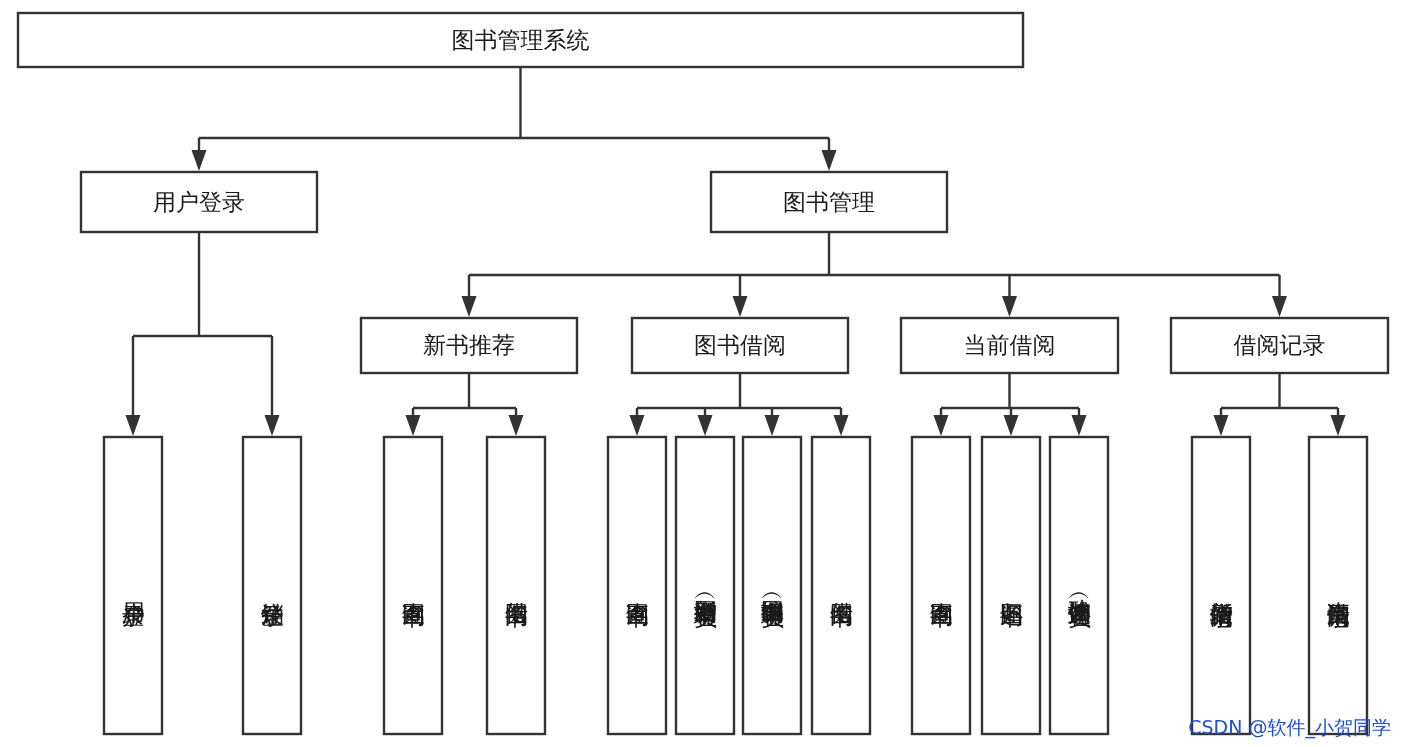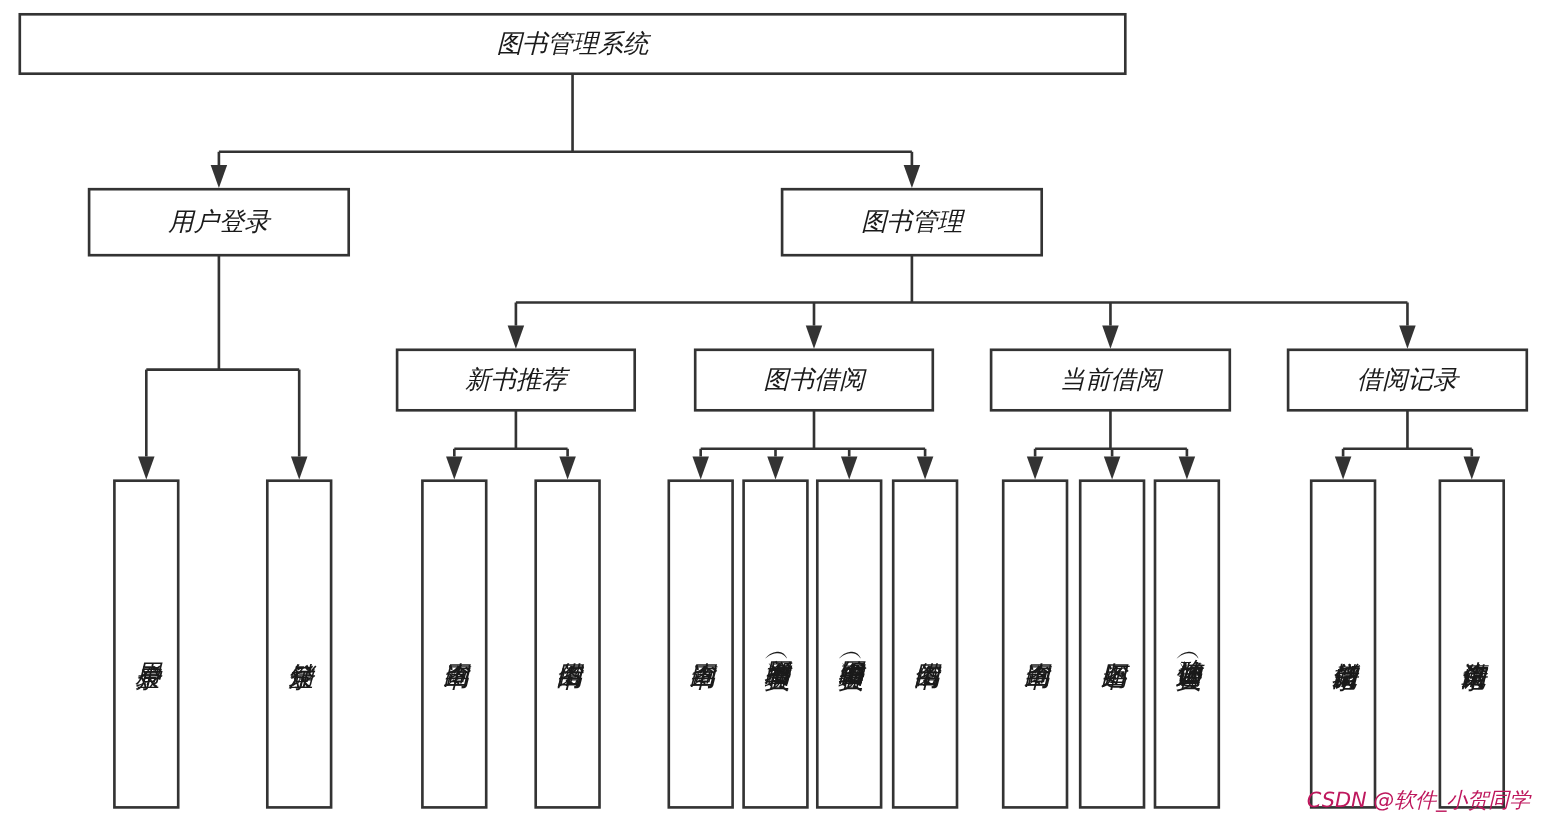--- a/index.html
+++ b/index.html
@@ -10,21 +10,20 @@
   }
   body {
     font-family: "Liberation Sans", "DejaVu Sans", sans-serif;
   }
   #diagram-root {
     position: relative;
     width: 1405px;
     height: 747px;
     background: #ffffff;
     overflow: hidden;
-    font-style: italic;
   }
   svg.diagram-canvas {
     position: absolute;
     left: 0;
     top: 0;
     width: 1405px;
     height: 747px;
   }
   .node-box {
     fill: #ffffff;
@@ -64,21 +63,21 @@
     white-space: nowrap;
     pointer-events: none;
     user-select: none;
   }
   .watermark {
     position: absolute;
     right: 14px;
     bottom: 6px;
     font-family: "DejaVu Sans", "Liberation Sans", sans-serif;
     font-size: 19px;
-    color: #be185d;
+    color: #1d4ed8;
     white-space: nowrap;
     user-select: none;
   }
 </style>
 </head>
 <body>
 
 <div id="diagram-root">
   <svg class="diagram-canvas" viewBox="0 0 1405 747" xmlns="http://www.w3.org/2000/svg">
     <g id="edges-layer">

